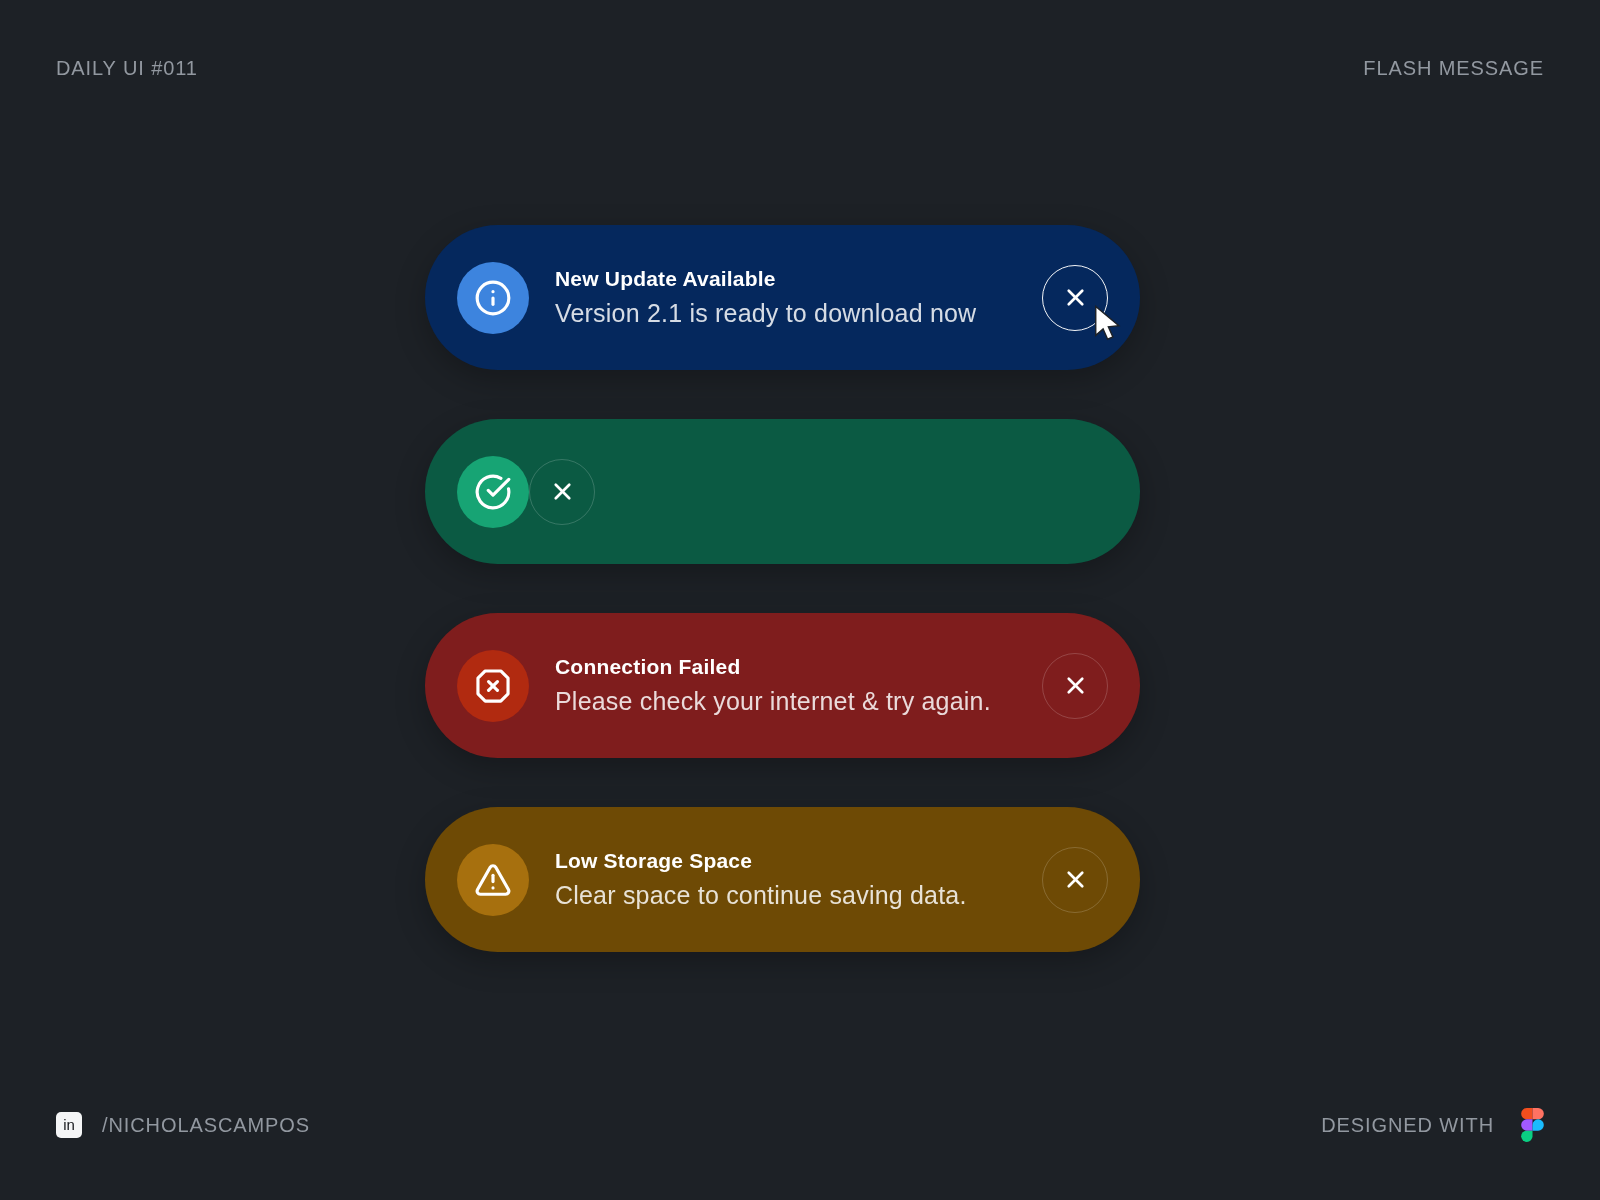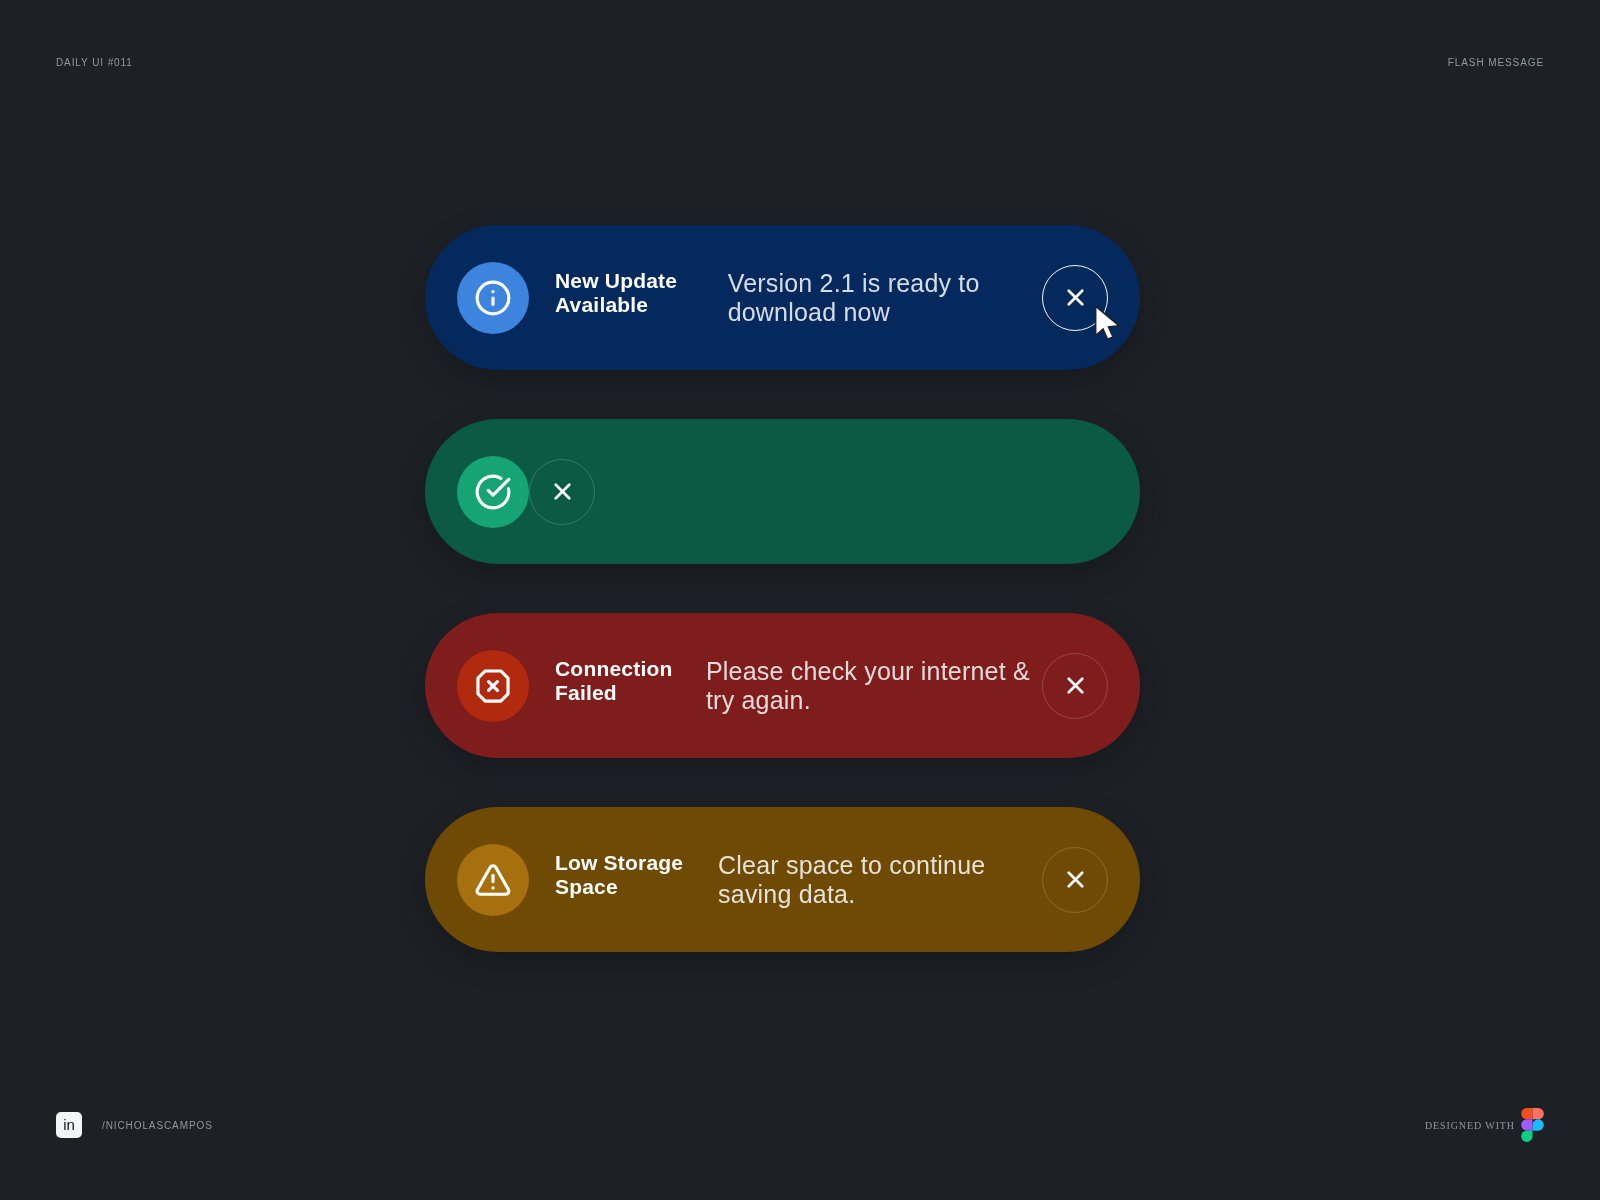--- a/index.html
+++ b/index.html
@@ -19,21 +19,21 @@
   
   .page-header {
     position: absolute;
     top: 57px; left: 56px; right: 56px;
     display: flex;
     justify-content: space-between;
     align-items: center;
   }
   .meta-label {
     color: #9298a0;
-    font-size: 10px;
+    font-size: 20px;
     letter-spacing: 0.9px;
     font-weight: 400;
   }
   .page-footer {
     position: absolute;
     left: 56px; right: 56px; bottom: 58px;
     display: flex;
     justify-content: space-between;
     align-items: center;
   }
@@ -52,22 +52,21 @@
     justify-content: center;
     color: #16181c;
     font-weight: 400;
     font-size: 15px;
     line-height: 1;
     padding-bottom: 2px;
   }
   .footer-right {
     display: flex;
     align-items: center;
-    gap: 6px;
-    font-family: Liberation Serif, serif;
+    gap: 27px;
   }
 
   
   .toast-stack {
     position: absolute;
     left: 425px;
     top: 225px;
     width: 715px;
     display: flex;
     flex-direction: column;
@@ -97,20 +96,21 @@
     justify-content: center;
   }
   .toast--info    .toast-icon-circle { background: #3d84de; }
   .toast--success .toast-icon-circle { background: #17a474; }
   .toast--error   .toast-icon-circle { background: #b12a10; }
   .toast--warning .toast-icon-circle { background: #a7700e; }
 
   .toast-text {
     margin-left: 26px;
     display: flex;
+    flex-direction: column;
     gap: 8px;
     flex: 1;
     min-width: 0;
   }
   .toast-title {
     color: #ffffff;
     font-size: 21px;
     font-weight: 700;
     letter-spacing: 0.2px;
   }

